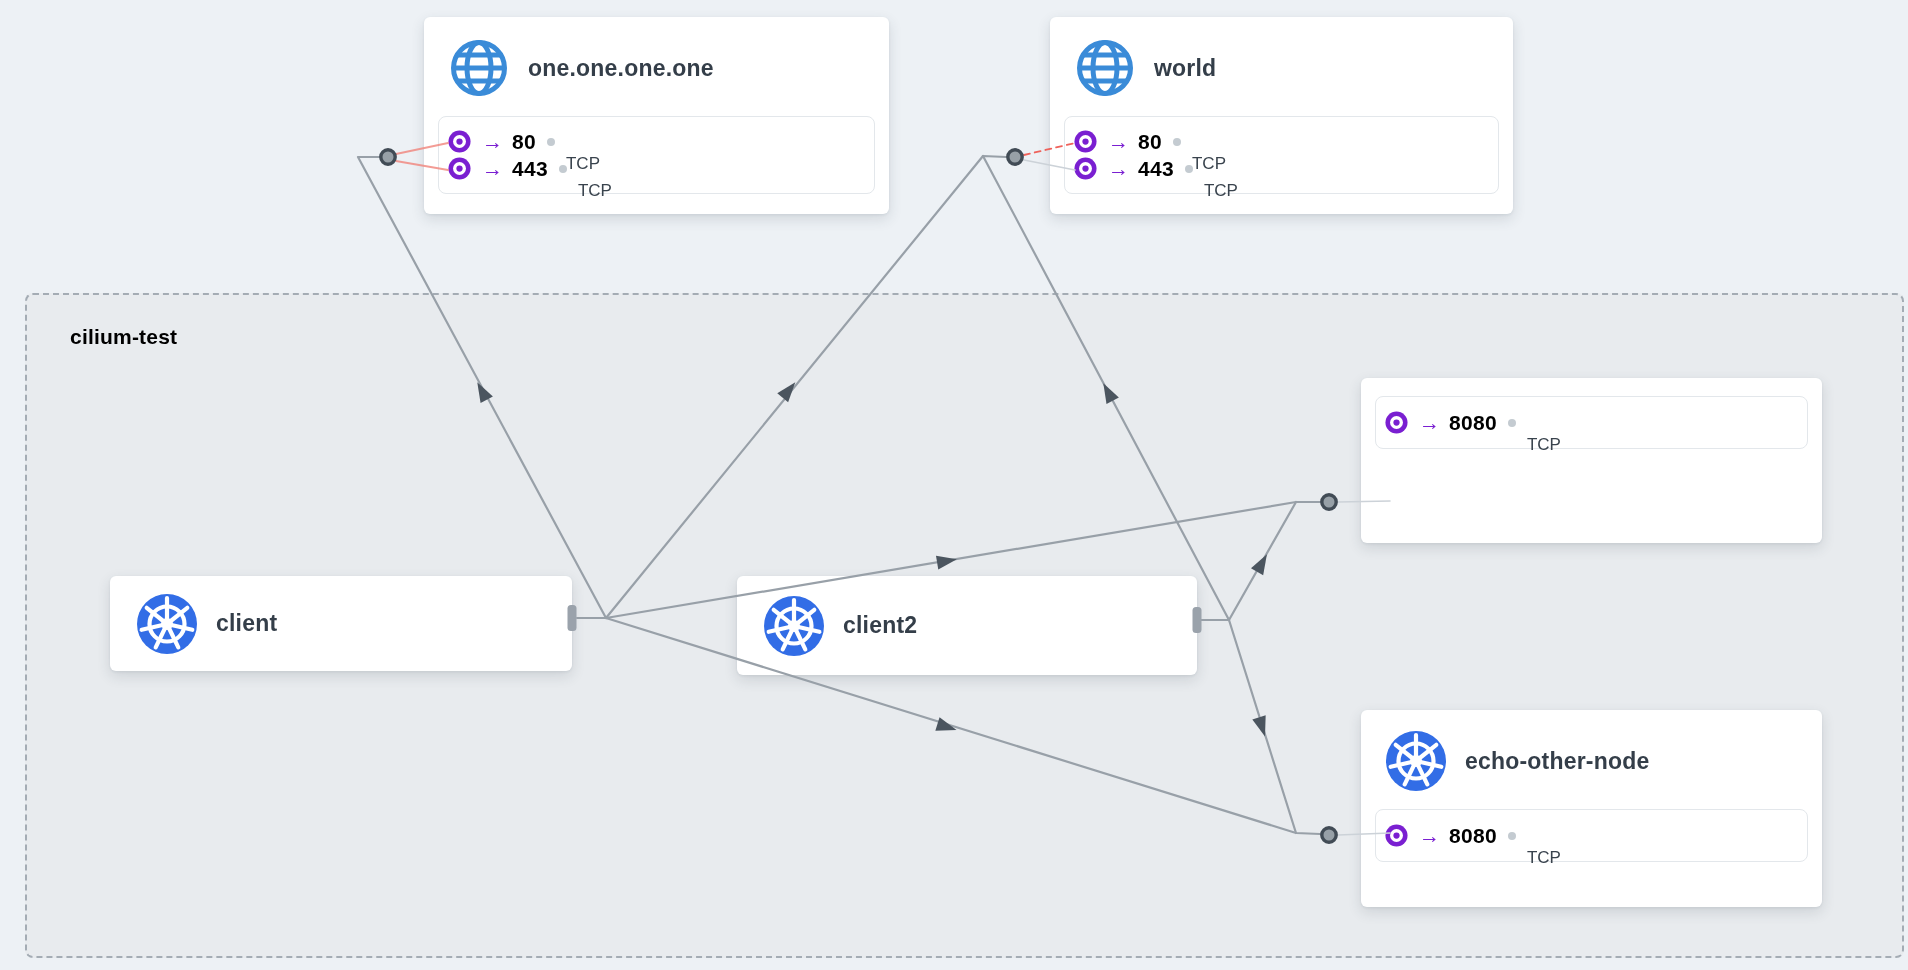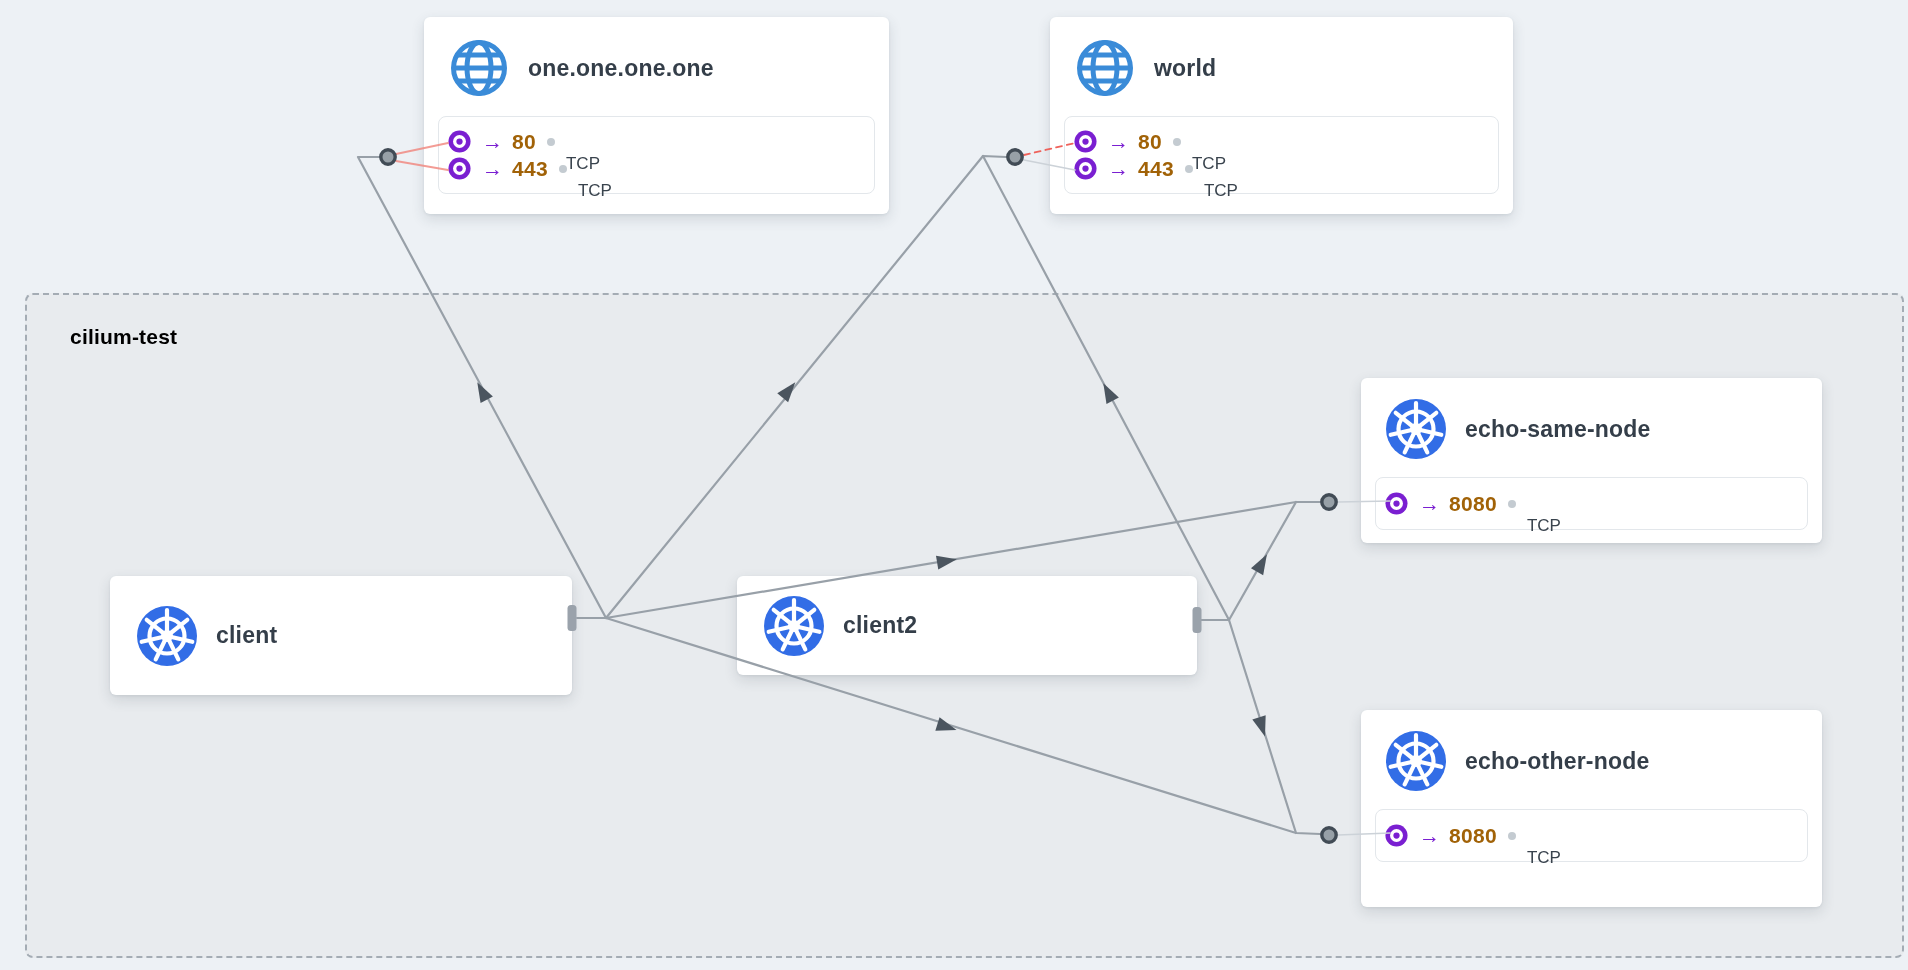--- a/index.html
+++ b/index.html
@@ -28,21 +28,21 @@
   .node.plain .node-header{height:100%;padding:0 20px 0 27px;box-sizing:border-box;}
   .node-title{font-size:23px;font-weight:bold;color:#343e49;letter-spacing:.2px;}
   .icon-wrap{flex:0 0 auto;display:inline-flex;}
   .ports-box{
     margin:18px 14px 0 14px;border:1px solid #e3e7eb;border-radius:8px;
     padding:11px 10px 11px 8px;
   }
   .node.single .ports-box{padding:12px 10px 12px 8px;}
   .port-row{display:flex;align-items:center;height:27px;gap:9px;}
   .port-arrow{color:#7a1fd1;font-size:21px;font-weight:bold;line-height:1;margin-left:1px;}
-  .port-num{color:#a16207;font-size:21px;font-weight:bold;letter-spacing:.3px;}
+  .port-num{color:#000000;font-size:21px;font-weight:bold;letter-spacing:.3px;}
   .sep-dot{width:8px;height:8px;border-radius:50%;background:#c4cbd1;margin:0 2px;}
   .port-proto{color:#39434d;font-size:17px;margin-top:45px;}
   
   #edge-layer{position:absolute;left:0;top:0;z-index:6;pointer-events:none;}
   .edge{fill:none;stroke-linejoin:round;stroke-linecap:round;}
   .edge.flow{stroke:#98a0a8;stroke-width:2.2;}
   .edge.red{stroke:#f0837b;stroke-width:1.8;opacity:.8;}
   .edge.red-dashed{stroke:#ee5a52;stroke-width:1.8;stroke-dasharray:6 5;opacity:.95;}
   .edge.light{stroke:#ccd2d8;stroke-width:1.6;}
   .arrowhead{fill:#4b555f;}
@@ -141,21 +141,21 @@
             </svg>
         </span>
         <span class="port-arrow">→</span>
         <span class="port-num">443</span>
         <span class="sep-dot"></span>
         <span class="port-proto">TCP</span>
       </div>
     </div>
   </div>
 
-  <div class="node plain" style="left:110px;top:576px;width:462px;height:119px">
+  <div class="node plain" style="left:110px;top:576px;width:462px;height:95px">
     <div class="node-header">
       <span class="icon-wrap">
         <svg width="60" height="60" viewBox="0 0 60 60">
           <circle cx="30" cy="30" r="30" fill="#326de6"></circle>
           <g stroke="#fff" stroke-width="4.2" stroke-linecap="round">
             <line x1="30" y1="30" x2="30" y2="4"></line>
               <line x1="30" y1="30" x2="50.3" y2="13.8"></line>
             <line x1="30" y1="30" x2="55.3" y2="35.8"></line>
               <line x1="30" y1="30" x2="41.3" y2="53.4"></line>
             <line x1="30" y1="30" x2="18.7" y2="53.4"></line>
@@ -186,39 +186,20 @@
           </g>
           <circle cx="30" cy="30" r="17.5" fill="none" stroke="#fff" stroke-width="4.2"></circle>
           <circle cx="30" cy="30" r="6" fill="#fff"></circle>
         </svg>
       </span>
       <span class="node-title">client2</span>
     </div>
   </div>
 
   <div class="node single" style="left:1361px;top:378px;width:461px;height:165px">
-    <div class="node-header">
-      <span class="icon-wrap">
-        <svg width="60" height="60" viewBox="0 0 60 60">
-          <circle cx="30" cy="30" r="30" fill="#326de6"></circle>
-          <g stroke="#fff" stroke-width="4.2" stroke-linecap="round">
-            <line x1="30" y1="30" x2="30" y2="4"></line>
-              <line x1="30" y1="30" x2="50.3" y2="13.8"></line>
-            <line x1="30" y1="30" x2="55.3" y2="35.8"></line>
-              <line x1="30" y1="30" x2="41.3" y2="53.4"></line>
-            <line x1="30" y1="30" x2="18.7" y2="53.4"></line>
-              <line x1="30" y1="30" x2="4.7" y2="35.8"></line>
-            <line x1="30" y1="30" x2="9.7" y2="13.8"></line>
-          </g>
-          <circle cx="30" cy="30" r="17.5" fill="none" stroke="#fff" stroke-width="4.2"></circle>
-          <circle cx="30" cy="30" r="6" fill="#fff"></circle>
-        </svg>
-      </span>
-      <span class="node-title">echo-same-node</span>
-    </div>
     <div class="ports-box">
       <div class="port-row">
         <span class="icon-wrap">
           <svg width="25" height="25" viewBox="0 0 24 24">
               <circle cx="12" cy="12" r="10.6" fill="#7a1fd1"></circle>
               <circle cx="12" cy="12" r="6.2" fill="#fff"></circle>
               <circle cx="12" cy="12" r="3" fill="#7a1fd1"></circle>
             </svg>
         </span>
         <span class="port-arrow">→</span>

